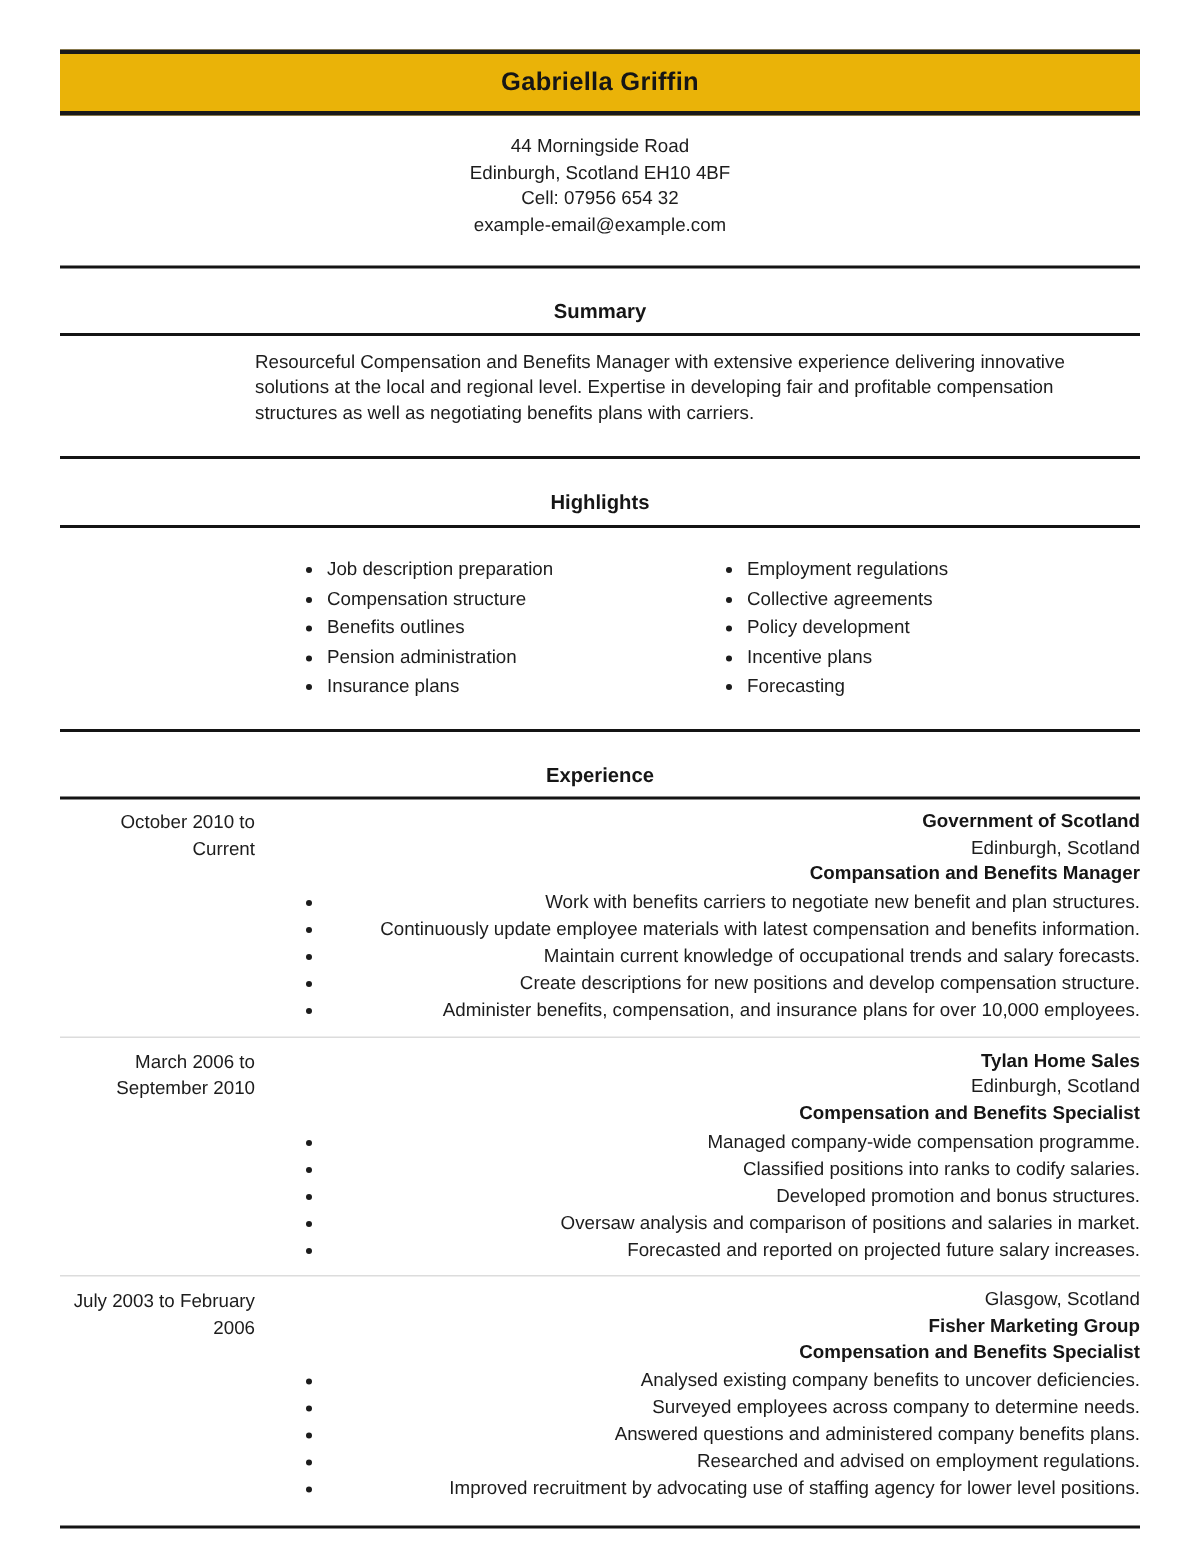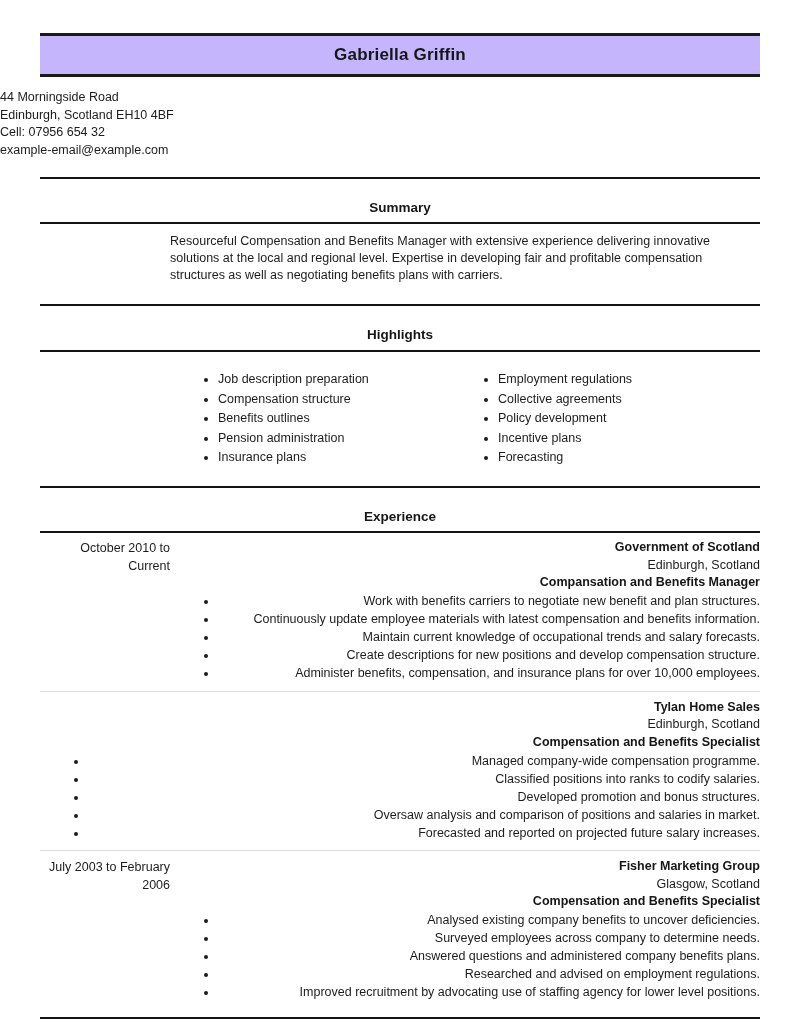--- a/index.html
+++ b/index.html
@@ -10,30 +10,30 @@
     font-size: 12.5px;
     color: #1c1c1c;
     line-height: 1.36;
     -webkit-font-smoothing: antialiased;
   }
   .page { width: 800px; height: 1035px; overflow: hidden; }
 
   
   .name-bar {
     margin: 33px 40px 0 40px;
-    background: #c4b5fd;
+    background: #eab308;
     border-top: 3px solid #1a1a1a;
     border-bottom: 3px solid #1a1a1a;
     text-align: center;
     padding: 7px 0 8px 0;
   }
   .name-bar h1 { font-size: 17px; font-weight: bold; color: #161616; letter-spacing: 0.2px; }
 
   
-  .contact { margin-top: 12px; }
+  .contact { text-align: center; margin-top: 12px; }
   .contact ul { list-style: none; }
   .contact li { line-height: 17.5px; }
 
   
   .sec-header {
     margin: 0 40px;
     border-top: 2px solid #141414;
     border-bottom: 2px solid #141414;
     text-align: center;
     padding: 20px 0 5px 0;
@@ -153,20 +153,21 @@
                 <li>Maintain current knowledge of occupational trends and salary forecasts.</li>
 
                 <li>Create descriptions for new positions and develop compensation structure.</li>
 
                 <li>Administer benefits, compensation, and insurance plans for over 10,000 employees.</li>
               </ul>
           </div>
         </div>
 
         <div class="exp-entry">
+          <div class="entry-dates">March 2006 to September 2010</div>
           <div class="entry-body">
             <div class="line company">Tylan Home Sales</div>
             <div class="line location">Edinburgh, Scotland</div>
             <div class="line role">Compensation and Benefits Specialist</div>
             <ul>
 
                 <li>Managed company-wide compensation programme.</li>
 
                 <li>Classified positions into ranks to codify salaries.</li>
 
@@ -175,22 +176,22 @@
                 <li>Oversaw analysis and comparison of positions and salaries in market.</li>
 
                 <li>Forecasted and reported on projected future salary increases.</li>
               </ul>
           </div>
         </div>
 
         <div class="exp-entry">
           <div class="entry-dates">July 2003 to February 2006</div>
           <div class="entry-body">
+            <div class="line location">Glasgow, Scotland</div>
             <div class="line company">Fisher Marketing Group</div>
-            <div class="line location">Glasgow, Scotland</div>
             <div class="line role">Compensation and Benefits Specialist</div>
             <ul>
 
                 <li>Analysed existing company benefits to uncover deficiencies.</li>
 
                 <li>Surveyed employees across company to determine needs.</li>
 
                 <li>Answered questions and administered company benefits plans.</li>
 
                 <li>Researched and advised on employment regulations.</li>

